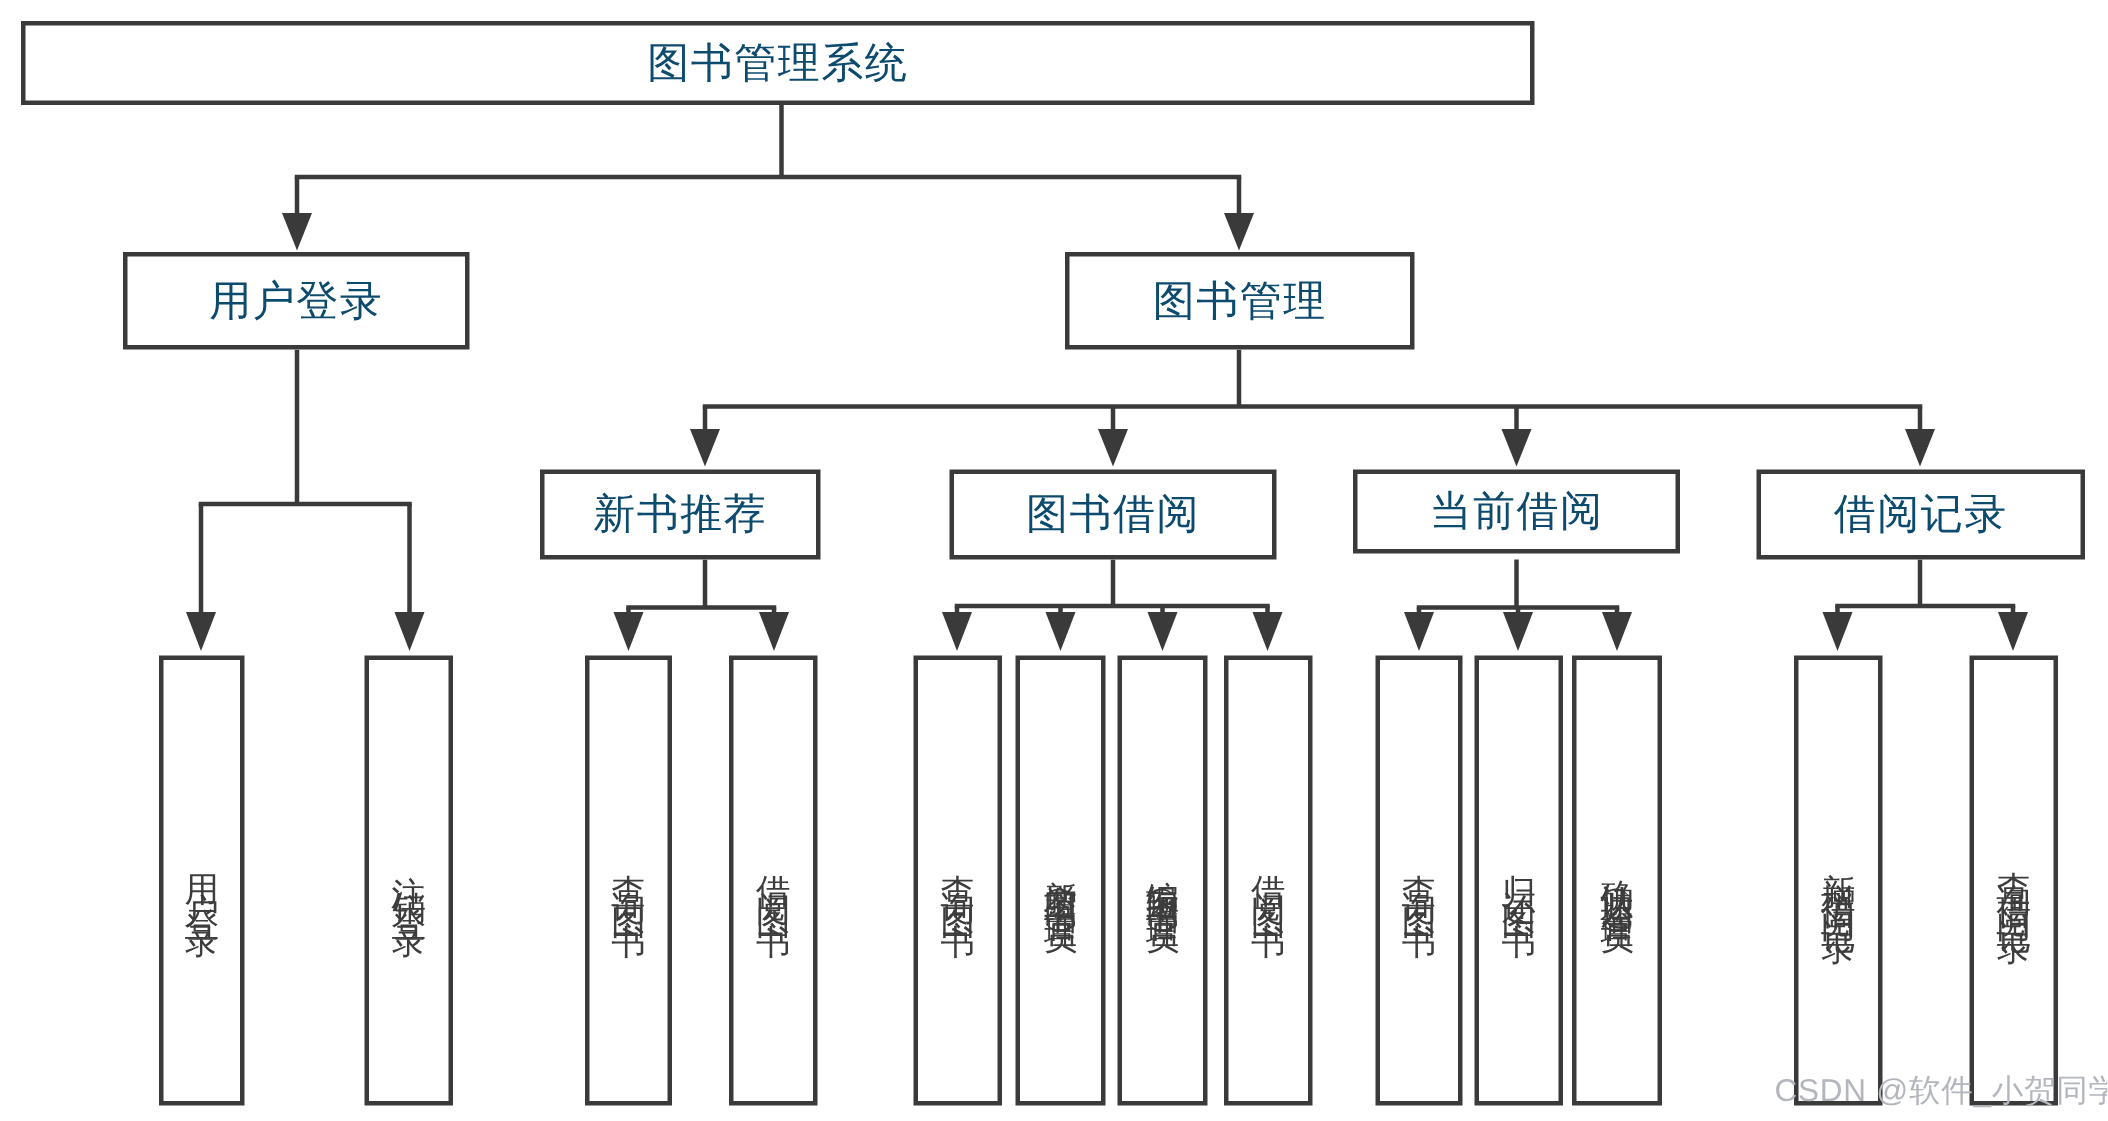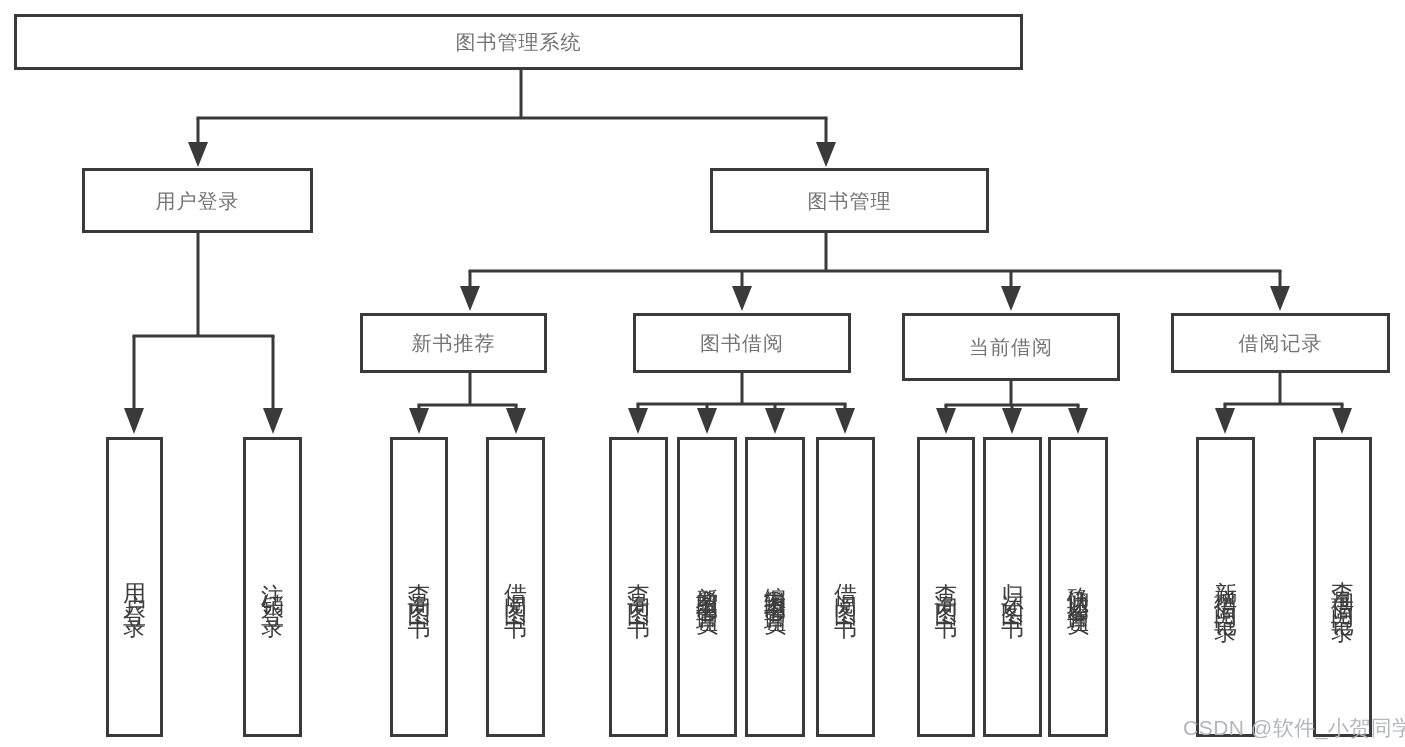--- a/index.html
+++ b/index.html
@@ -27,22 +27,22 @@
     position: absolute;
     box-sizing: border-box;
     background: #ffffff;
     border: 3px solid #3a3a3a;
     display: flex;
     align-items: center;
     justify-content: center;
     z-index: 1;
   }
   .hlabel {
-    font-size: 20px;
-    color: #737373;
+    font-size: 28px;
+    color: #0c4a6e;
     letter-spacing: 1px;
     white-space: nowrap;
     line-height: 1;
   }
   .leaf {
     top: 437px;
     height: 300px;
   }
   .vtext {
     writing-mode: vertical-rl;
@@ -143,31 +143,31 @@
     </g>
   </svg>
 
   <div class="box" style="left:14px; top:14px; width:1009px; height:56px;">
     <span class="hlabel">图书管理系统</span>
   </div>
 
   <div class="box" style="left:82px; top:168px; width:231px; height:65px;">
     <span class="hlabel">用户登录</span>
   </div>
-  <div class="box" style="left:710px; top:168px; width:279px; height:65px;">
+  <div class="box" style="left:710px; top:168px; width:233px; height:65px;">
     <span class="hlabel">图书管理</span>
   </div>
 
   <div class="box" style="left:360px; top:313px; width:187px; height:60px;">
     <span class="hlabel">新书推荐</span>
   </div>
   <div class="box" style="left:633px; top:313px; width:218px; height:60px;text-align:right;">
     <span class="hlabel">图书借阅</span>
   </div>
-  <div class="box" style="left:902px; top:313px; width:218px; height:68px;">
+  <div class="box" style="left:902px; top:313px; width:218px; height:56px;">
     <span class="hlabel">当前借阅</span>
   </div>
   <div class="box" style="left:1171px; top:313px; width:219px; height:60px;">
     <span class="hlabel">借阅记录</span>
   </div>
 
   <div class="box leaf" style="left:106px; width:57px;">
     <span class="vtext">用户登录</span>
   </div>
   <div class="box leaf" style="left:243px; width:59px;">

